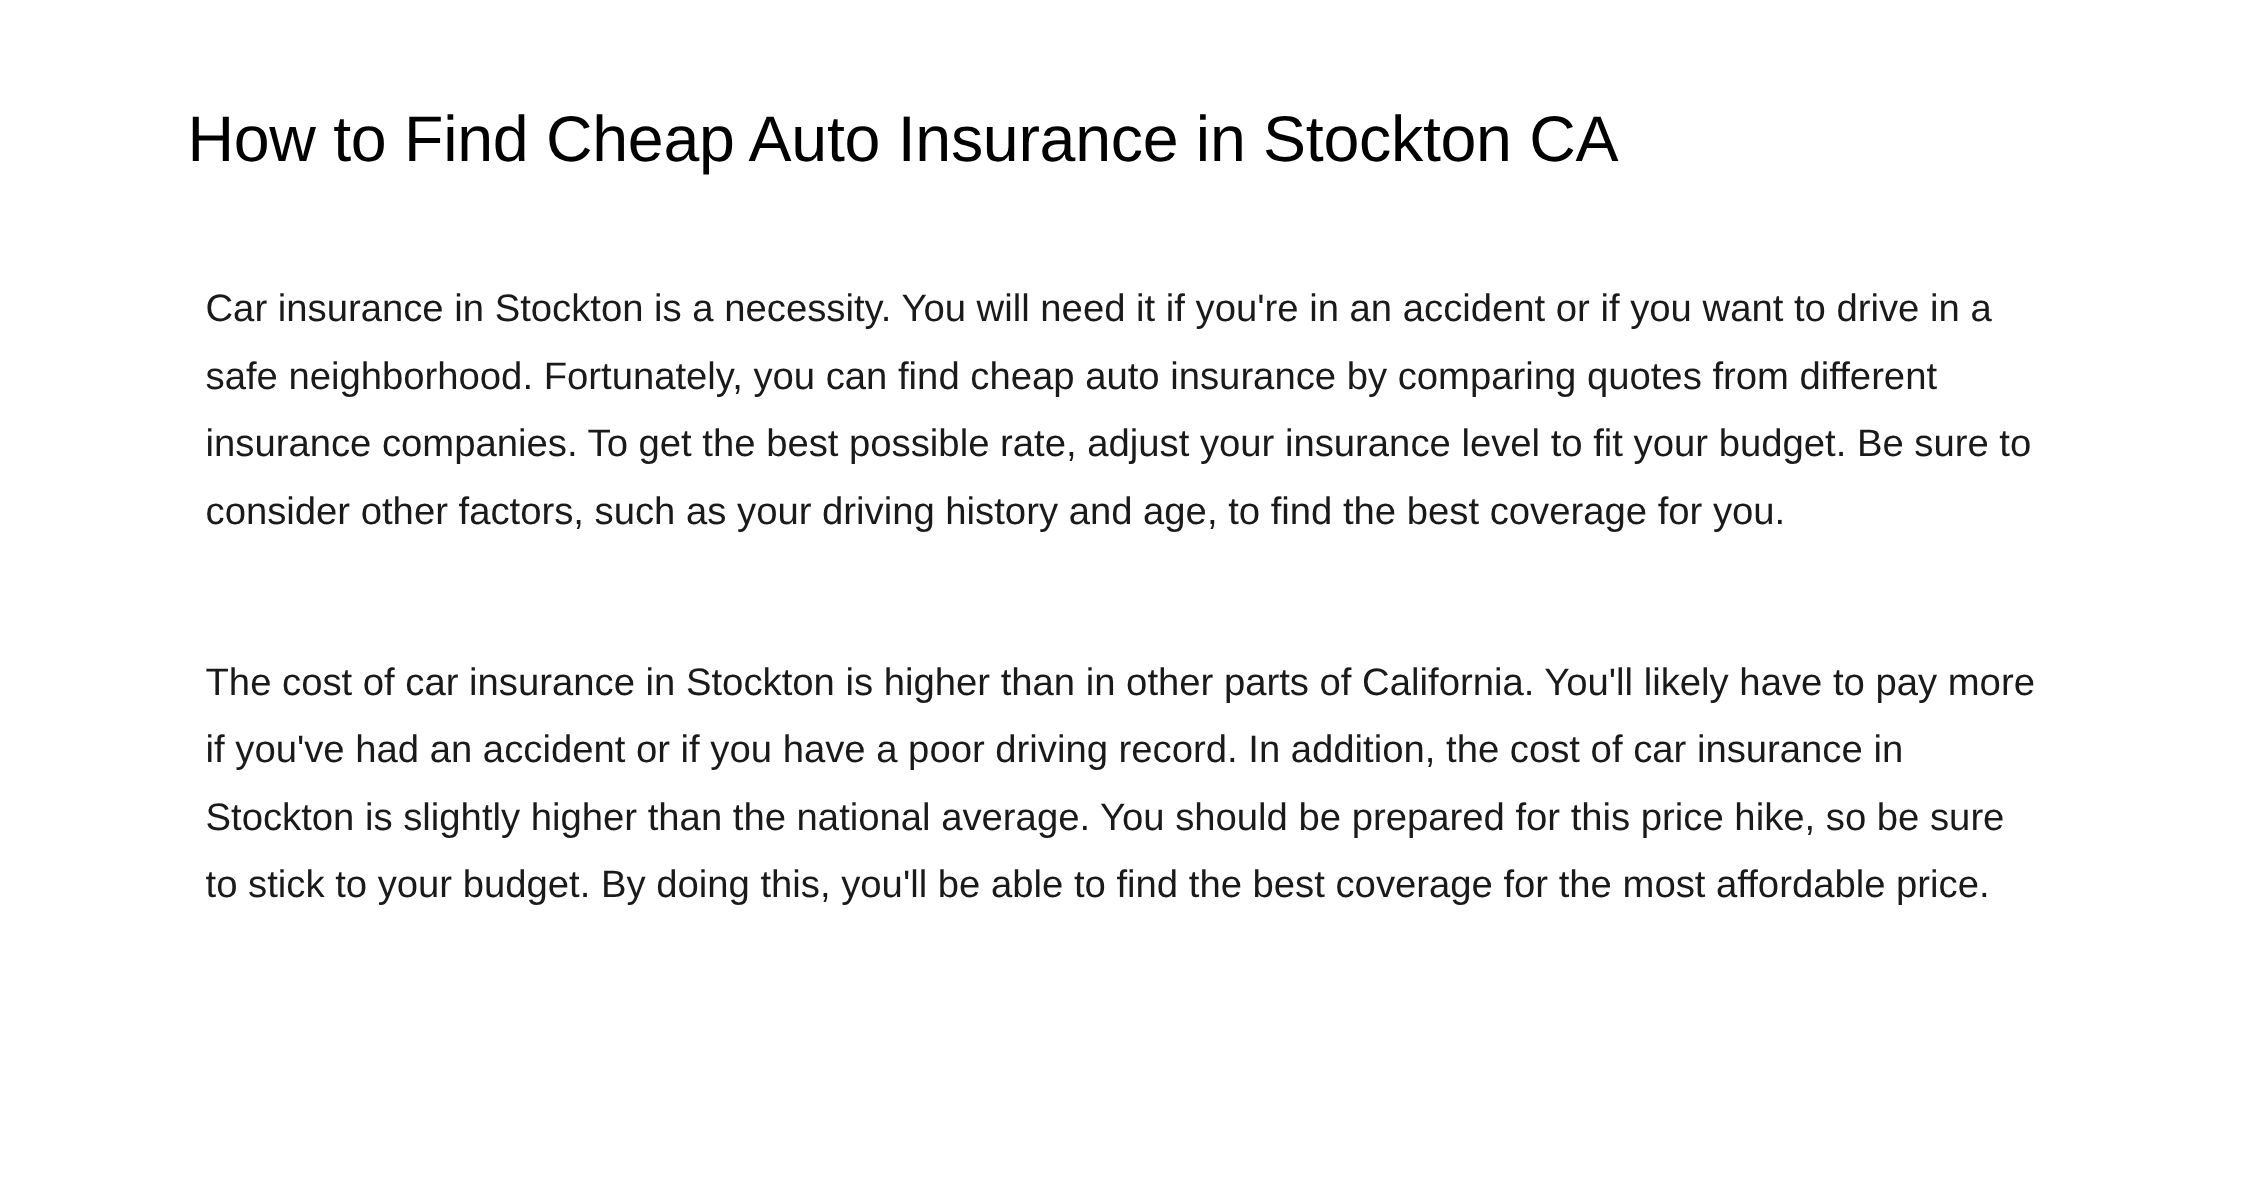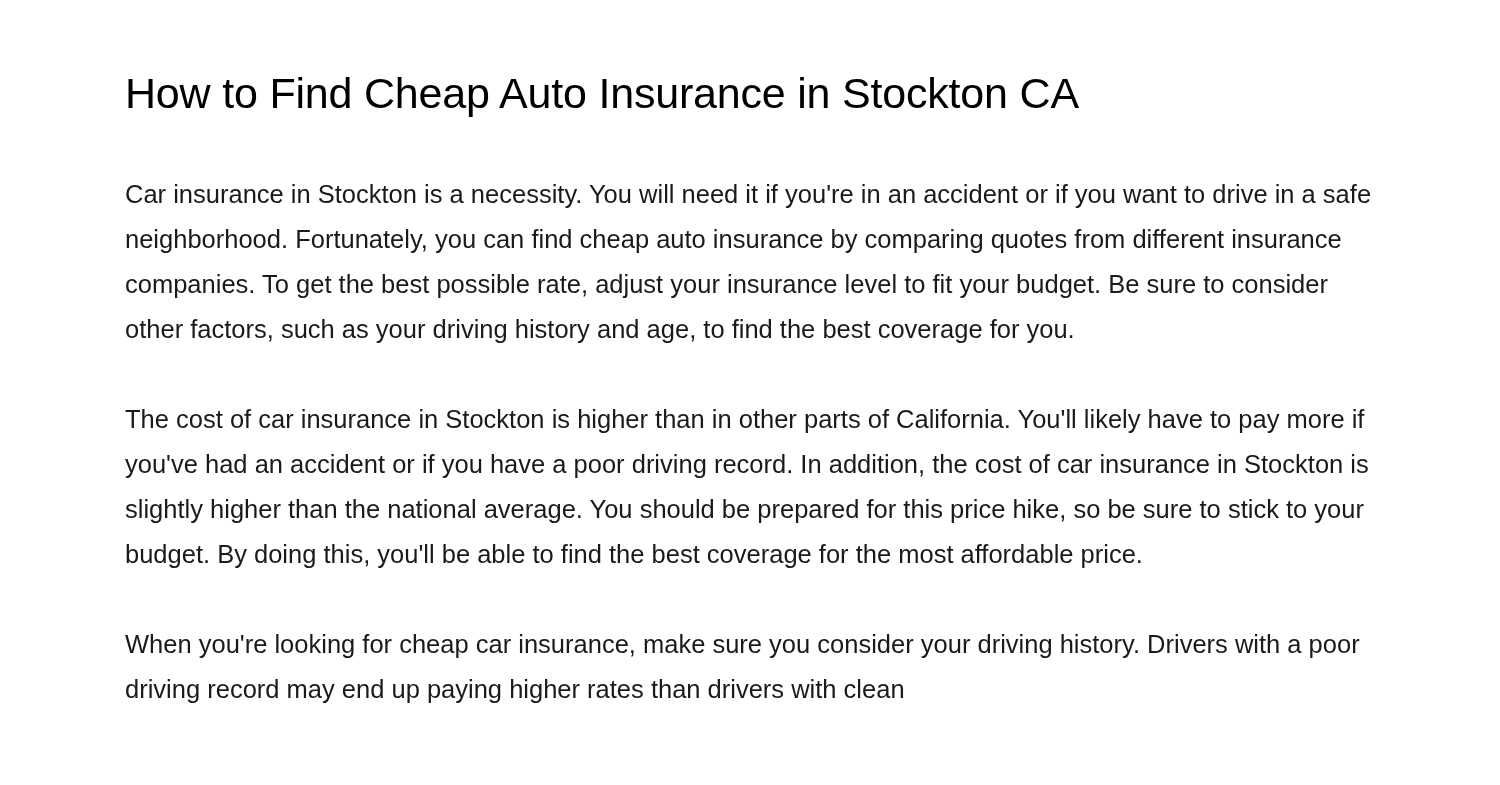--- a/index.html
+++ b/index.html
@@ -26,21 +26,21 @@
     font-size: 43px;
     font-weight: 400;
     line-height: 1.2;
     margin: 12px 0 0 0;
     letter-spacing: -0.2px;
     color: #000000;
   }
   .paragraph {
     font-size: 25.5px;
     line-height: 45px;
-    margin: 0;
+    margin: 12px;
     color: #1a1a1a;
     max-width: 1255px;
   }
   .spacer-after-title {
     height: 52px;
   }
   .para-gap {
     height: 45px;
   }
 </style>
@@ -54,15 +54,14 @@
   <div class="spacer-after-title"></div>
 
   <p class="paragraph">Car insurance in Stockton is a necessity. You will need it if you're in an accident or if you want to drive in a safe neighborhood. Fortunately, you can find cheap auto insurance by comparing quotes from different insurance companies. To get the best possible rate, adjust your insurance level to fit your budget. Be sure to consider other factors, such as your driving history and age, to find the best coverage for you.</p>
 
   <div class="para-gap"></div>
 
   <p class="paragraph">The cost of car insurance in Stockton is higher than in other parts of California. You'll likely have to pay more if you've had an accident or if you have a poor driving record. In addition, the cost of car insurance in Stockton is slightly higher than the national average. You should be prepared for this price hike, so be sure to stick to your budget. By doing this, you'll be able to find the best coverage for the most affordable price.</p>
 
   <div class="para-gap"></div>
 
-  <p class="paragraph">When you're looking for cheap car insurance, make sure you consider your driving history. Drivers with a poor driving record may end up paying higher rates than drivers with clean</p>
 
 </div>
 
 </body></html>

